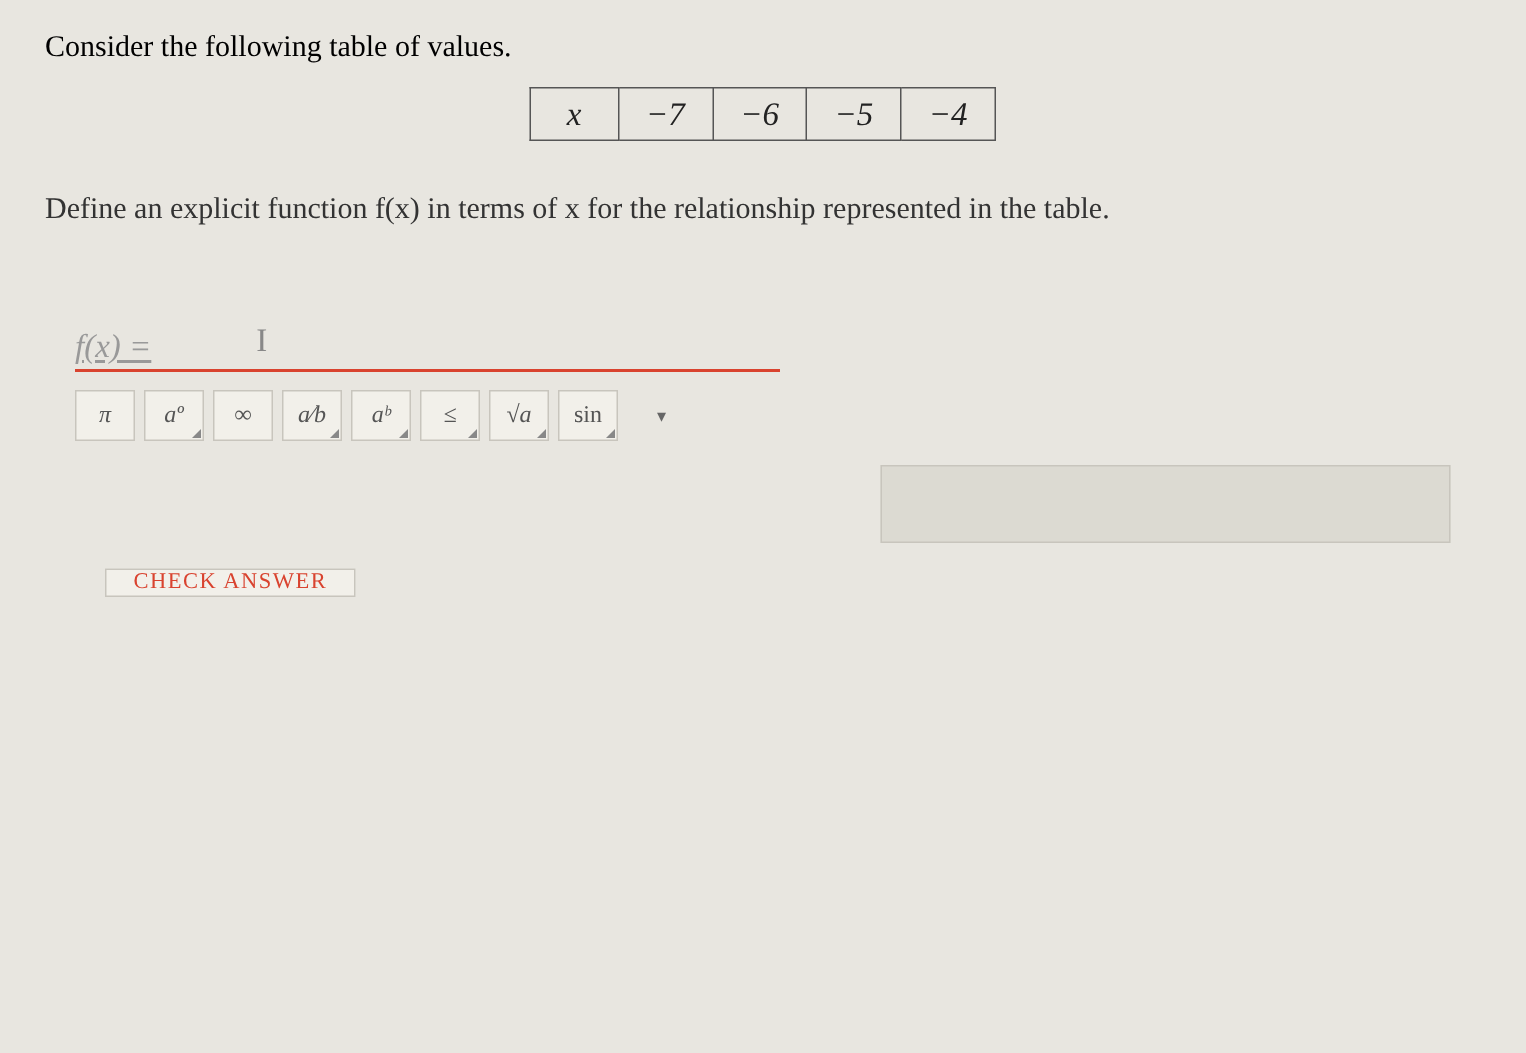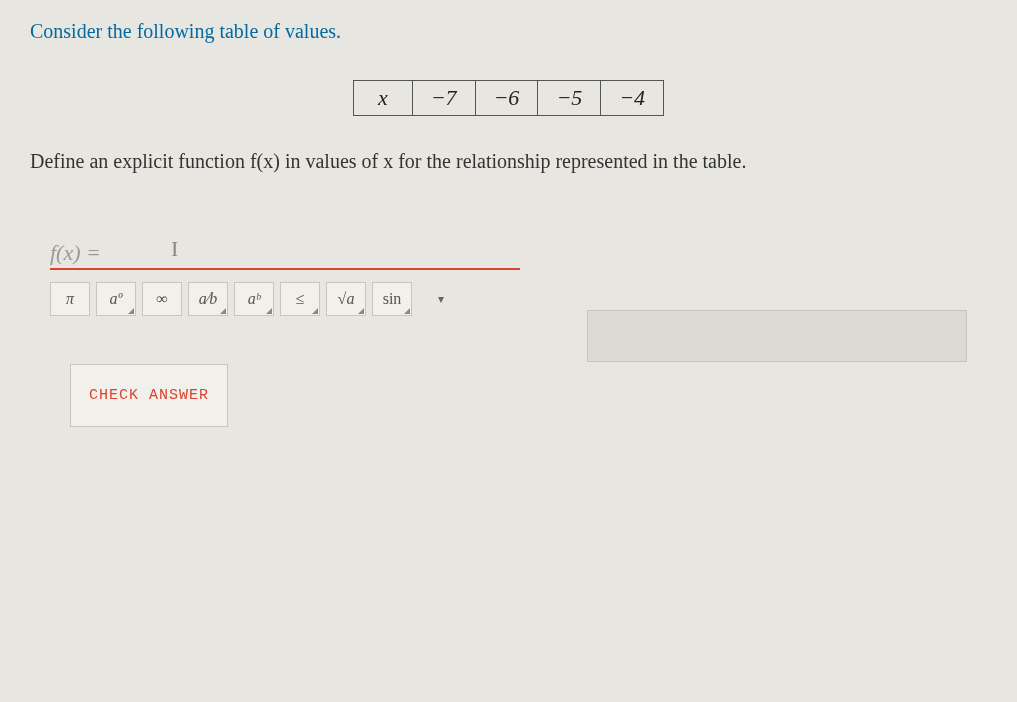--- a/index.html
+++ b/index.html
@@ -7,22 +7,22 @@
     width: 1017px;
     height: 702px;
     background: #e8e6e0;
     font-family: Georgia, 'Times New Roman', serif;
     color: #2a2a2a;
     padding: 20px 30px;
     position: relative;
   }
   .prompt-line {
     font-size: 20px;
-    color: #0369a1;
-    margin-bottom: 37px;
+    color: #000000;
+    margin-bottom: 15px;
   }
   .data-table {
     border-collapse: collapse;
     margin: 0 auto 30px auto;
   }
   .data-table td {
     border: 1px solid #555;
     padding: 4px 18px;
     font-size: 22px;
     text-align: center;
@@ -47,20 +47,21 @@
   .answer-row {
     display: flex;
     align-items: flex-end;
     gap: 70px;
     margin-bottom: 2px;
   }
   .fx-label {
     font-size: 22px;
     color: #999;
     font-style: italic;
+    text-decoration: underline;
   }
   .cursor-mark {
     font-size: 22px;
     color: #888;
     font-family: serif;
     margin-bottom: 4px;
   }
   .underline-red {
     height: 2px;
     background: #d9432f;
@@ -103,30 +104,30 @@
   .side-box {
     position: absolute;
     right: 50px;
     top: 310px;
     width: 380px;
     height: 52px;
     background: #dcdad2;
     border: 1px solid #c8c5bd;
   }
   .check-btn {
-    margin-top: 48px;
+    margin-top: 85px;
     margin-left: 40px;
-    padding: 22px 18px;
+    padding: 0 18px;
     border: 1px solid #c8c5bd;
     background: #f2f0ea;
     color: #d9432f;
     font-size: 15px;
     letter-spacing: 1px;
     cursor: pointer;
-    font-family: Liberation Mono, monospace;
+    font-family: Liberation Serif, serif;
   }
 </style>
 </head>
 <body>
 
 
 
 <div class="prompt-line">Consider the following table of values.</div>
 
 <table class="data-table">
@@ -134,21 +135,21 @@
       <tr>
     <td class="header-cell">x</td>
     <td>−7</td>
     <td>−6</td>
     <td>−5</td>
     <td>−4</td>
   </tr>
 </tbody>
   </table>
 
-<div class="question-line">Define an explicit function f(x) in values of x for the relationship represented in the table.</div>
+<div class="question-line">Define an explicit function f(x) in terms of x for the relationship represented in the table.</div>
 
 <div class="input-area">
   <div class="answer-row">
     <span class="fx-label">f(x) =</span>
     <span class="cursor-mark">I</span>
   </div>
   <div class="underline-red"></div>
   <div class="toolbar">
     <div class="tool-btn">π</div>
     <div class="tool-btn">

